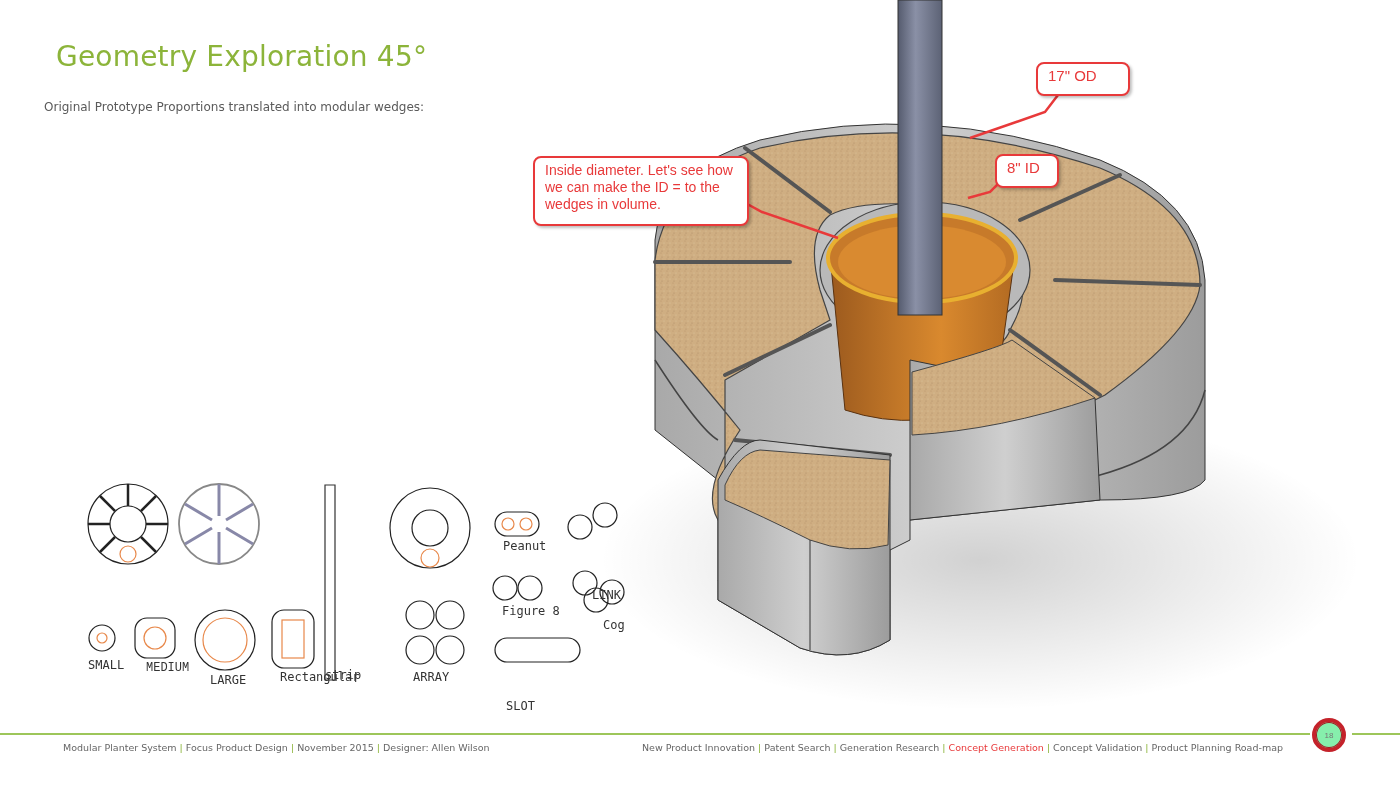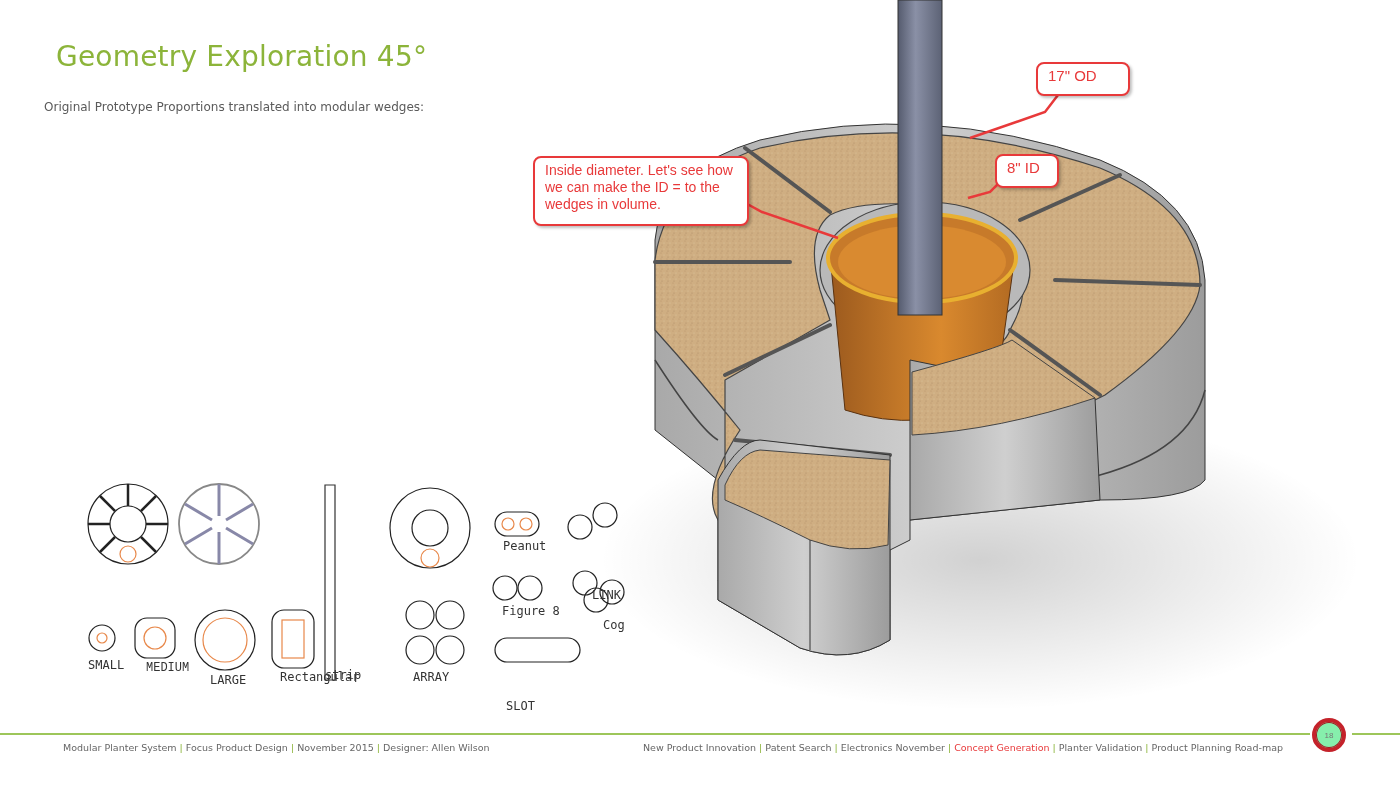--- a/index.html
+++ b/index.html
@@ -180,14 +180,14 @@
 
 <div class="footer-line"></div>
 <div class="footer-line2"></div>
 <div class="page-badge">18</div>
 
 <div class="footer-left">
   <span>Modular Planter System</span><span class="sep"> | </span><span>Focus Product Design</span><span class="sep"> | </span><span>November 2015</span><span class="sep"> | </span><span>Designer: Allen Wilson</span>
 </div>
 
 <div class="footer-right">
-  <span>New Product Innovation</span><span class="sep"> | </span><span>Patent Search</span><span class="sep"> | </span><span>Electronics November</span><span class="sep"> | </span><span class="active">Concept Generation</span><span class="sep"> | </span><span>Planter Validation</span><span class="sep"> | </span><span>Product Planning Road-map</span>
+  <span>New Product Innovation</span><span class="sep"> | </span><span>Patent Search</span><span class="sep"> | </span><span>Generation Research</span><span class="sep"> | </span><span class="active">Concept Generation</span><span class="sep"> | </span><span>Concept Validation</span><span class="sep"> | </span><span>Product Planning Road-map</span>
 </div>
 
 </body></html>

